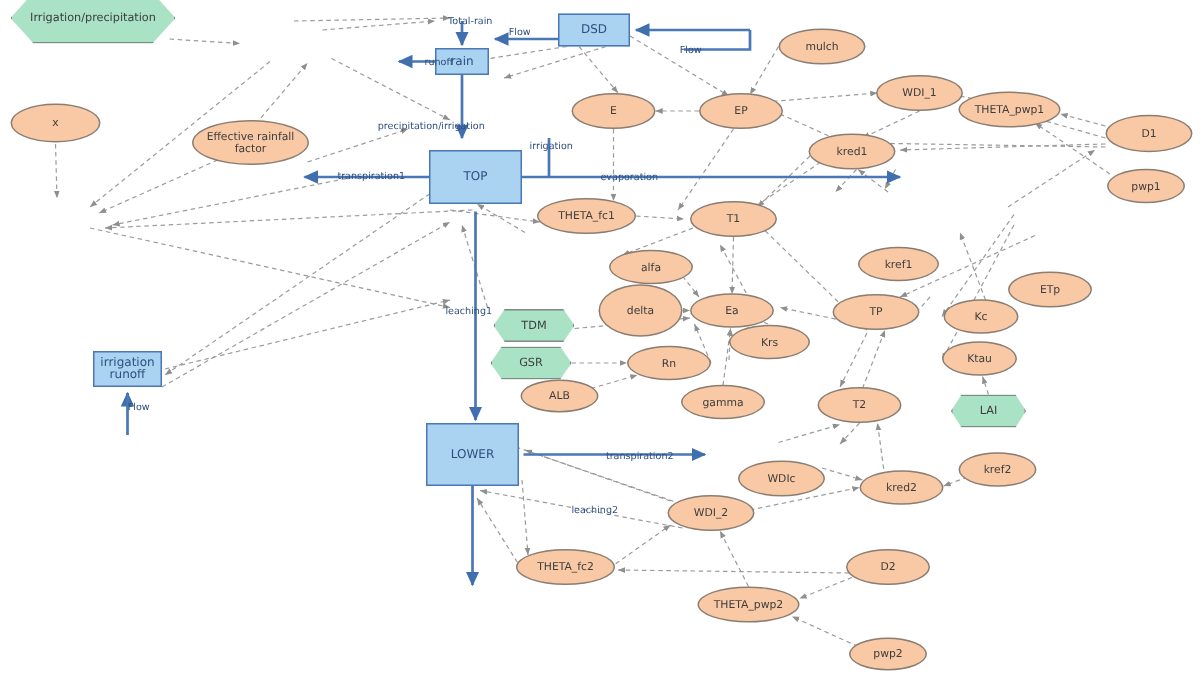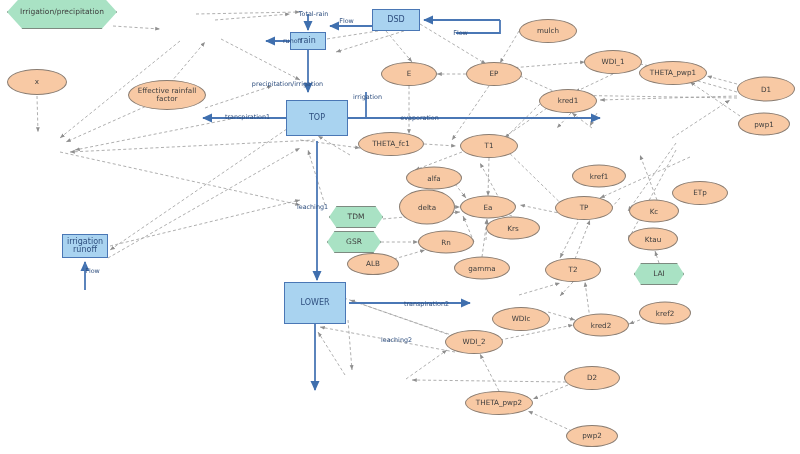--- a/index.html
+++ b/index.html
@@ -180,20 +180,21 @@
     <div class="node ellipse" style="left: 446px; top: 242px; width: 56px; height: 23px;">Rn</div>
     <div class="node ellipse" style="left: 482px; top: 268px; width: 56px; height: 23px;">gamma</div>
     <div class="node ellipse" style="left: 573px; top: 270px; width: 56px; height: 24px;">T2</div>
     <div class="hex-wrap" style="left: 659px; top: 274px; width: 50px; height: 22px;">
       <div class="node hex hexinner" style="position: static; transform: none; width: 100%; height: 100%;">LAI</div>
     </div>
     <div class="node ellipse" style="left: 521px; top: 307px; width: 58px; height: 24px; margin-top: 12px;">WDIc</div>
     <div class="node ellipse" style="left: 601px; top: 325px; width: 56px; height: 23px;">kred2</div>
     <div class="node ellipse" style="left: 665px; top: 313px; width: 52px; height: 23px;">kref2</div>
     <div class="node ellipse" style="left: 474px; top: 342px; width: 58px; height: 24px;">WDI_2</div>
+    <div class="node ellipse" style="left: 377px; top: 378px; width: 66px; height: 24px;">THETA_fc2</div>
     <div class="node ellipse" style="left: 592px; top: 378px; width: 56px; height: 24px;">D2</div>
     <div class="node ellipse" style="left: 499px; top: 403px; width: 68px; height: 24px;">THETA_pwp2</div>
     <div class="node ellipse" style="left: 592px; top: 436px; width: 52px; height: 22px;">pwp2</div>
     <div class="flowlabel" style="left: 303px; top: 14px;">Total-rain</div>
     <div class="flowlabel" style="left: 282px; top: 41px;">runoff</div>
     <div class="flowlabel" style="left: 336px; top: 21px;">Flow</div>
     <div class="flowlabel" style="left: 450px; top: 33px;">Flow</div>
     <div class="flowlabel" style="left: 277px; top: 84px;">precipitation/irrigation</div>
     <div class="flowlabel" style="left: 237px; top: 117px;">transpiration1</div>
     <div class="flowlabel" style="left: 357px; top: 97px;">irrigation</div>

